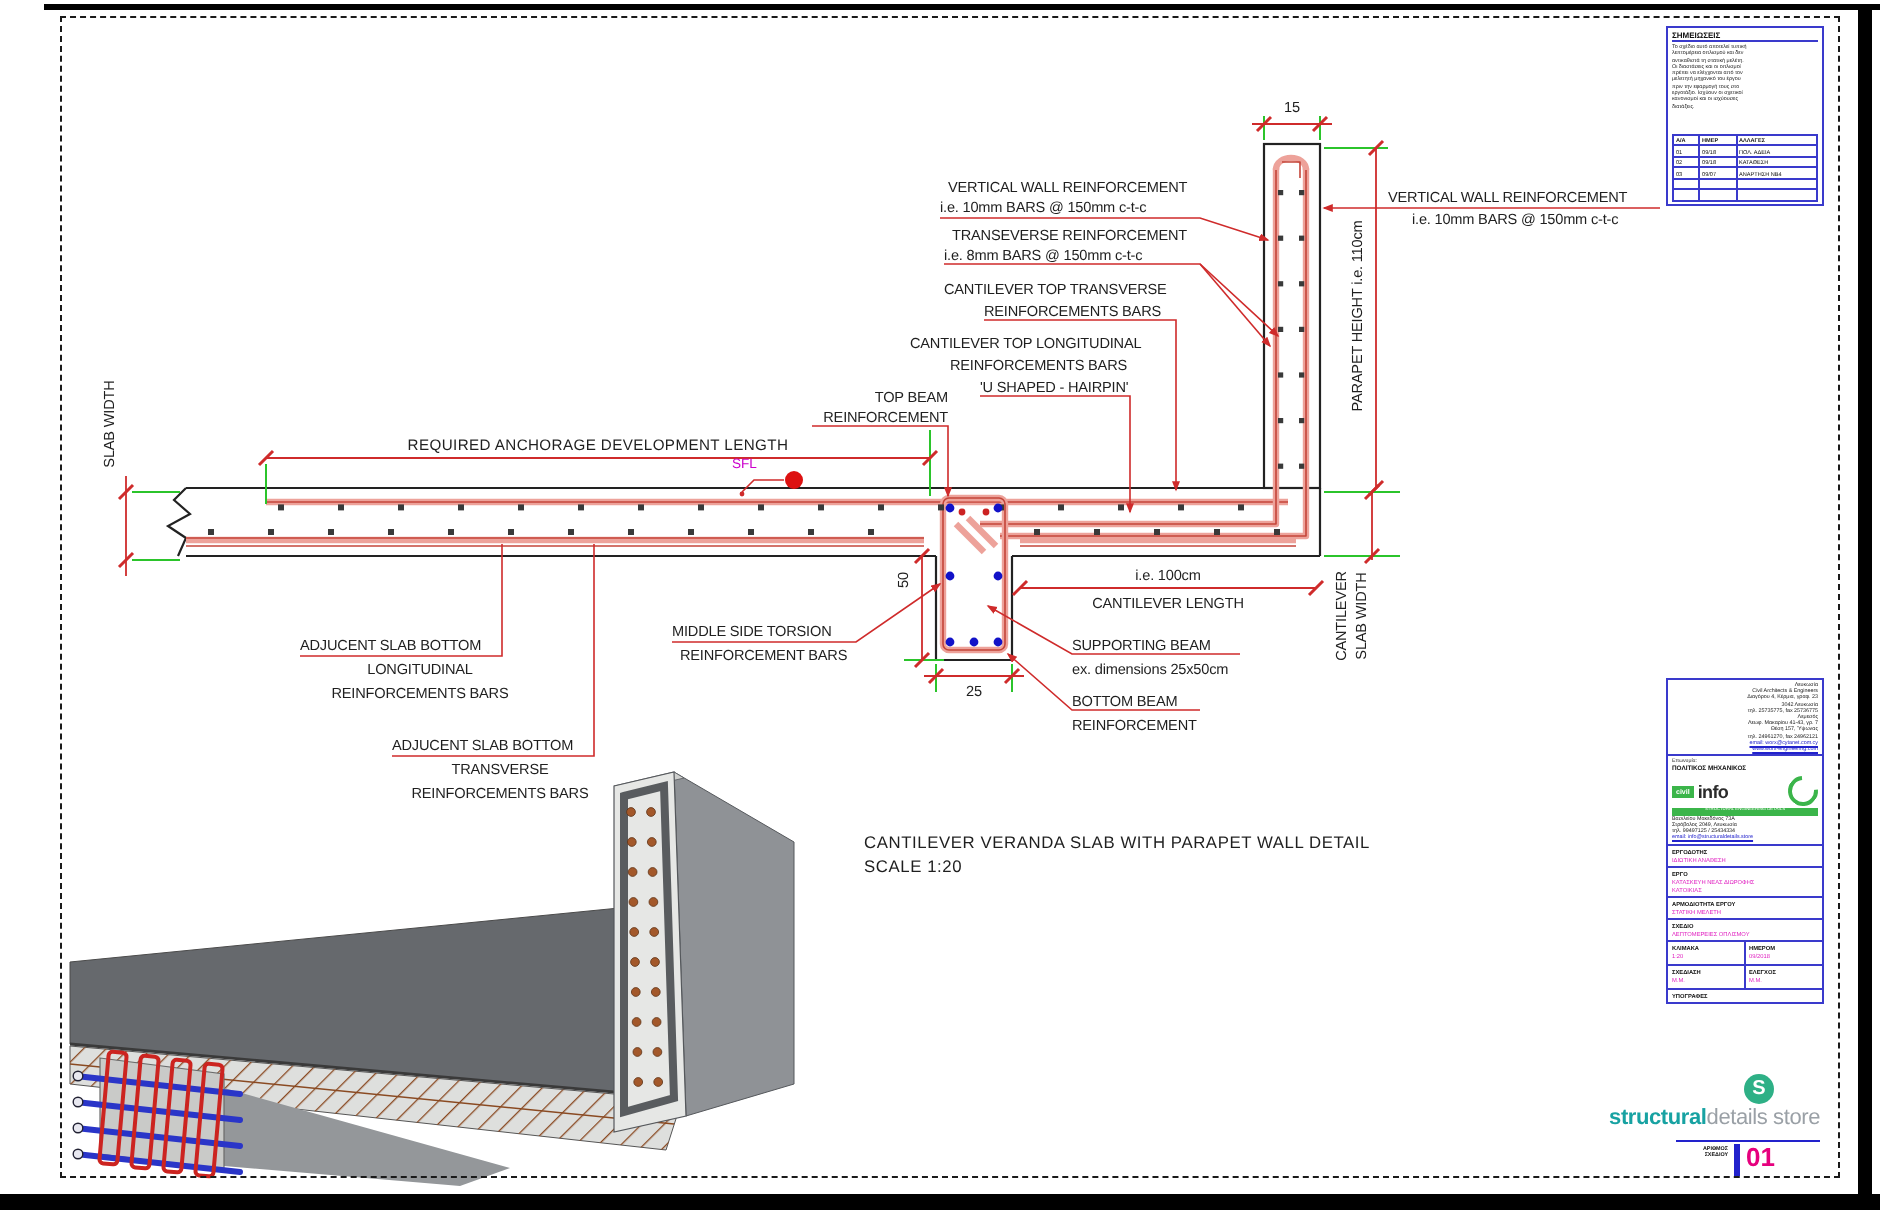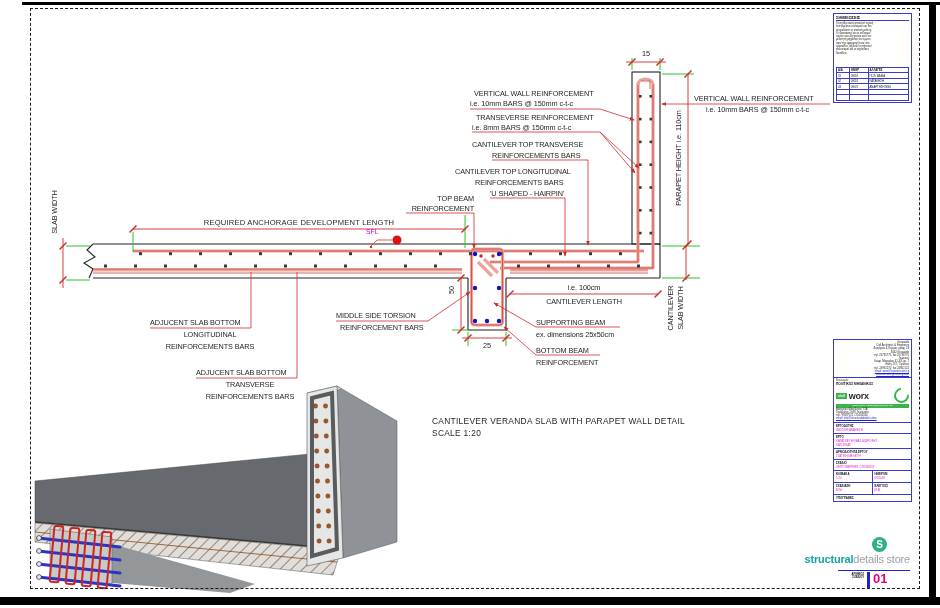--- a/index.html
+++ b/index.html
@@ -416,21 +416,21 @@
     <div class="tiny tiny-r">Θέση 157, Ύψωνας</div>
     <div class="tiny tiny-r">τηλ. 24961270, fax 24962121</div>
     <div class="tiny tiny-r blue-link">email: worx@cytanet.com.cy</div>
     <div class="tiny tiny-r blue-link">www.worx-engineering.com</div>
   </div>
   <div class="tb-sec">
     <div class="firm-label">Επωνυμία:</div>
     <div class="firm-name">ΠΟΛΙΤΙΚΟΣ ΜΗΧΑΝΙΚΟΣ</div>
     <div class="logo-row">
       <span class="logo-green-box">civil</span>
-      <span class="logo-worx">worx</span>
+      <span class="logo-worx">info</span>
       <span class="logo-arrow"></span>
     </div>
     <div class="logo-bar">STRUCTURAL ENGINEERING DETAILS</div>
     <div class="tiny">Βασιλείου Μακεδόνος 73Α</div>
     <div class="tiny">Στρόβολος 2049, Λευκωσία</div>
     <div class="tiny">τηλ. 99497125 / 25434334</div>
     <div class="tiny blue-link">email: info@structuraldetails.store</div>
   </div>
   <div class="tb-sec">
     <div class="sec-label">ΕΡΓΟΔΟΤΗΣ</div>

